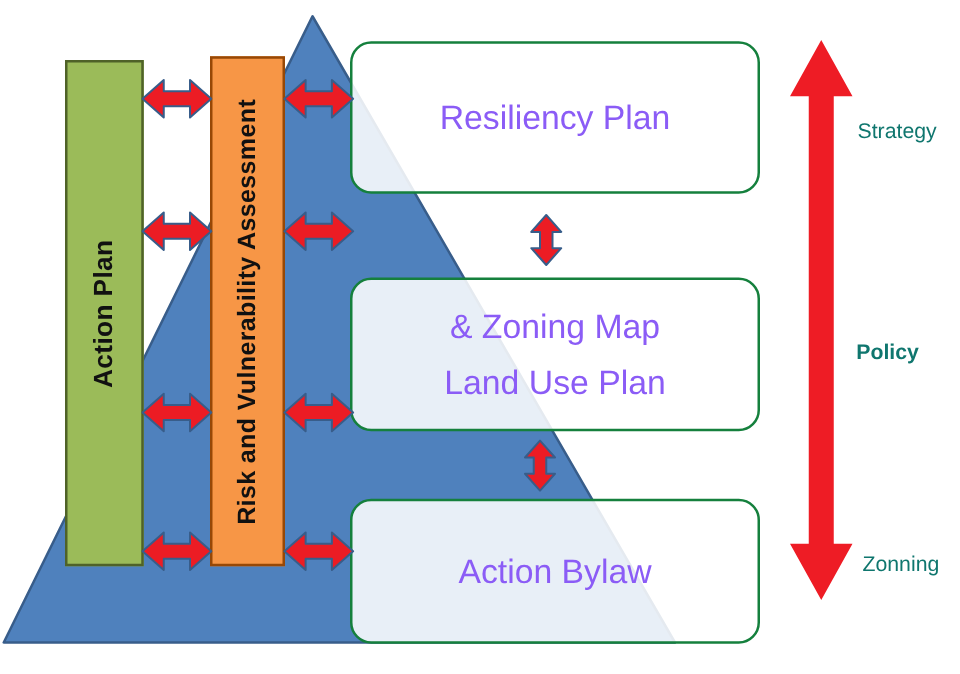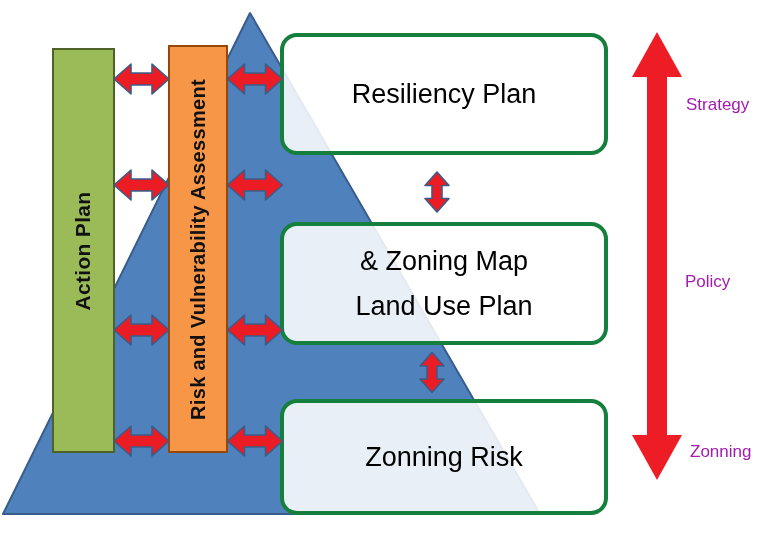--- a/index.html
+++ b/index.html
@@ -41,71 +41,71 @@
     color: #111111;
     letter-spacing: 0.3px;
   }
   .bar-risk .bar-label { font-size: 20px; }
 
   
   .box {
     position: absolute;
     left: 280px; width: 328px;
     box-sizing: border-box;
-    border: 4px solid #15803d;
+    border: 2px solid #15803d;
     border-radius: 17px;
     background: rgba(255,255,255,0.87);
     display: flex;
     flex-direction: column;
     align-items: center;
     justify-content: center;
     font-size: 27px;
-    color: #000000;
+    color: #8b5cf6;
     z-index: 2;
     text-align: center;
   }
   .box-resiliency { top: 33px;  height: 122px; }
   .box-landuse    { top: 222px; height: 123px; line-height: 45px; }
   .box-bylaw      { top: 399px; height: 116px; }
 
   
   .conn { fill: #EC1C24; stroke: #385D8A; stroke-width: 1.6; stroke-linejoin: round; }
   .axis-arrow { fill: #EE1C25; stroke: none; }
   .arrow-layer { z-index: 4; }
 
   
   .axis-label {
     position: absolute;
     font-size: 17px;
-    color: #a21caf;
+    color: #0f766e;
     z-index: 5;
     white-space: nowrap;
   }
   .axis-strategy { left: 686px; top: 95px; }
-  .axis-policy   { left: 685px; top: 272px; }
+  .axis-policy   { left: 685px; top: 272px; font-weight: bold; }
   .axis-practice { left: 690px; top: 442px; }
 </style>
 </head>
 <body>
 
 <div class="stage">
 
   <svg class="layer" width="768" height="539" viewBox="0 0 768 539">
     <polygon class="pyramid-shape" points="250,13 3,514 540,514"></polygon>
   </svg>
 
   <div class="box box-resiliency">
     <span>Resiliency Plan</span>
   </div>
   <div class="box box-landuse">
     <span>&amp; Zoning Map</span>
     <span>Land Use Plan</span>
   </div>
   <div class="box box-bylaw">
-    <span>Zonning Risk</span>
+    <span>Action Bylaw</span>
   </div>
 
   <div class="bar bar-action">
     <span class="bar-label">Action Plan</span>
   </div>
   <div class="bar bar-risk">
     <span class="bar-label">Risk and Vulnerability Assessment</span>
   </div>
 
   <svg class="layer arrow-layer" width="768" height="539" viewBox="0 0 768 539">

